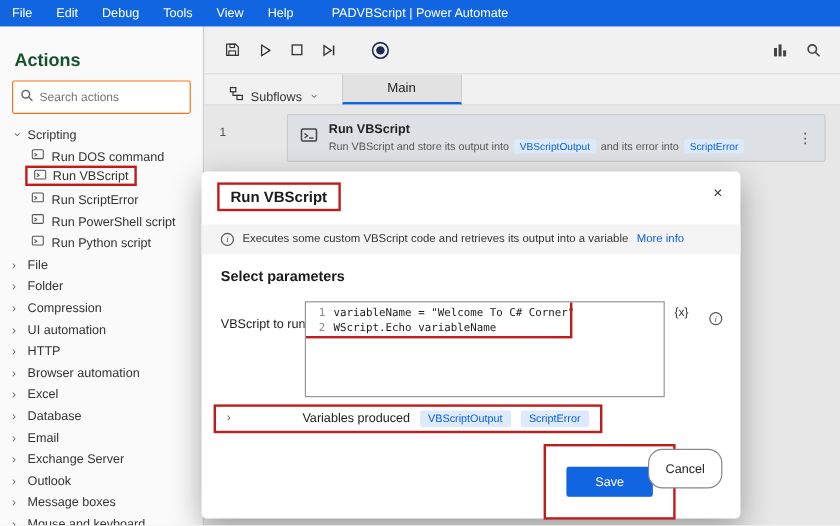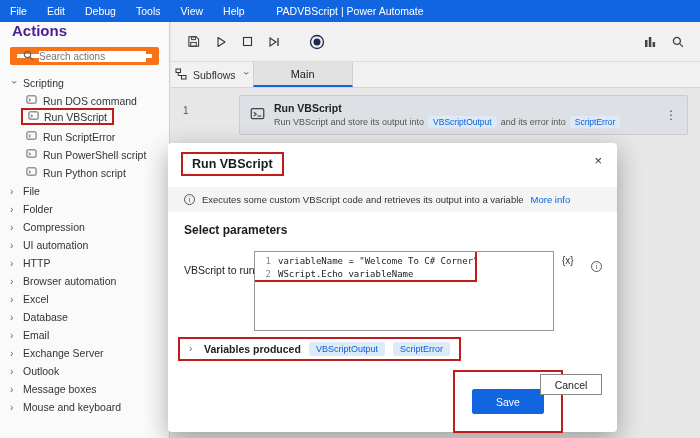--- a/index.html
+++ b/index.html
@@ -8,39 +8,39 @@
 
   
   .topbar { position:absolute; top:0; left:0; right:0; height:22px; background:#1165e0; color:#fff;
             display:flex; align-items:center; font-size:10.5px; z-index:5; }
   .menu-item { padding:0 10px; height:22px; display:flex; align-items:center; cursor:default; }
   .topbar-title { position:absolute; left:50%; transform:translateX(-50%); font-size:10.5px; white-space:nowrap; }
 
   
   .sidebar { position:absolute; top:22px; left:0; width:170px; bottom:0; background:#fafafa;
              border-right:1px solid #d0d0d0; z-index:1; }
-  .sidebar-title { font-size:15px; font-weight:bold; color:#4c1d95; padding:0 12px 8px; }
-  .search-box { margin:0 10px 6px; height:18px; background:#fff; border:7px solid #f97316; border-radius:2px;
+  .sidebar-title { font-size:15px; font-weight:bold; color:#14532d; padding:20px 12px 8px; }
+  .search-box { margin:0 10px 6px; height:28px; background:#fff; border:1px solid #f97316; border-radius:2px;
                 display:flex; align-items:center; gap:5px; padding:0 6px; }
   .search-box input { border:none; outline:none; font-size:10px; width:100%; font-family:"Liberation Sans",sans-serif; color:#333; }
   .tree { font-size:10.5px; color:#333; }
   .tree-row { display:flex; align-items:flex-end; gap:6px; height:18px; padding:0 10px; white-space:nowrap; overflow:hidden; }
   .tree-child { padding-left:26px; }
   .chev { color:#666; font-size:10px; line-height:1; width:7px; display:inline-block; }
   .chev-down { transform:rotate(90deg); }
   .redbox-inline { display:inline-flex; align-items:center; gap:5px; border:2px solid #c01c1c; padding:0 5px; height:17px; margin-left:-5px; }
 
   
   .main { position:absolute; top:22px; left:171px; right:0; bottom:0; background:#e9e9e9; }
   .toolbar { height:40px; background:#f1f1f1; border-bottom:1px solid #dcdcdc; display:flex; align-items:center;
              padding:0 16px; gap:15px; }
   .tb-ic { display:flex; align-items:center; justify-content:center; cursor:pointer; }
   .tb-right { margin-left:auto; display:flex; gap:16px; align-items:center; }
   .tabbar { height:26px; background:#f1f1f1; border-bottom:1px solid #d6d6d6; display:flex; align-items:stretch; }
-  .subflows-btn { display:flex; align-items:center; gap:6px; padding:0 4px; font-size:10.5px; color:#333; cursor:pointer; }
+  .subflows-btn { display:flex; align-items:flex-end; gap:6px; padding:0 20px; font-size:10.5px; color:#333; cursor:pointer; }
   .tab-main { width:100px; display:flex; align-items:center; justify-content:center; font-size:11px; color:#222;
               background:#e2e2e2; border-left:1px solid #d0d0d0; border-right:1px solid #d0d0d0;
               border-bottom:2px solid #1165e0; cursor:pointer; }
   .canvas { position:absolute; top:66px; left:0; right:0; bottom:0; background:#e7e7e7; }
   .row-num { position:absolute; left:12px; top:17px; font-size:10px; color:#555; }
   .action-card { position:absolute; left:68px; right:12px; top:7px; height:40px; background:#dde0e4;
                  border:1px solid #ccc; border-radius:2px; display:flex; align-items:center; gap:9px; padding:0 10px; }
   .card-text { display:flex; flex-direction:column; gap:2px; }
   .card-title { font-size:10.5px; font-weight:bold; color:#222; }
   .card-desc { font-size:9px; color:#555; display:flex; align-items:center; gap:4px; white-space:nowrap; }
@@ -64,28 +64,28 @@
   .m-editor { position:absolute; left:86px; top:108px; width:300px; height:80px; background:#fff;
               border:1px solid #979797; font-family:"DejaVu Sans Mono", monospace; font-size:9px; color:#1b1b1b;
               padding:3px 0; overflow:hidden; }
   .code-line { display:flex; gap:7px; line-height:13px; }
   .code-num { width:16px; text-align:right; color:#888; flex:0 0 auto; }
   .code-redbox { position:absolute; left:-4px; top:-3px; width:226px; height:33px; border:2px solid #c01c1c; pointer-events:none; }
   .m-fx { position:absolute; left:394px; top:112px; font-size:10px; color:#333; cursor:pointer; }
   .m-fx-info { position:absolute; left:423px; top:112px; }
   .m-vars { position:absolute; left:10px; top:194px; border:2px solid #c01c1c; display:flex; align-items:center;
             gap:8px; padding:3px 9px; }
-  .m-vars-label { font-size:10.5px; font-weight:700; color:#222; }
+  .m-vars-label { font-size:10.5px; font-weight:400; color:#222;margin-left:48px; }
   .m-vars .badge { font-size:9px; padding:2px 7px; cursor:pointer; }
   .save-redbox { position:absolute; left:285px; top:227px; border:2px solid #c01c1c; padding:17px; }
   .btn-save { width:72px; height:25px; background:#1165e0; color:#fff; border:1px solid #1165e0; border-radius:2px;
               font-size:10.5px; display:flex; align-items:center; justify-content:center; cursor:pointer;
               font-family:"Liberation Sans",sans-serif; }
-  .btn-cancel { position:absolute; left:372px; top:231px; width:62px; height:21px; background:#fff; color:#222;
-                border:1px solid #8a8886; border-radius:0; font-size:10.5px; display:flex; align-items:center;
+  .btn-cancel { position:absolute; left:372px; top:231px; width:62px; height:33px; background:#fff; color:#222;
+                border:1px solid #8a8886; border-radius:12px; font-size:10.5px; display:flex; align-items:center;
                 justify-content:center; cursor:pointer; }
 </style>
 </head>
 <body>
 
 <div class="app">
 
   <div class="topbar">
     <div class="menu-item">File</div>
     <div class="menu-item">Edit</div>

